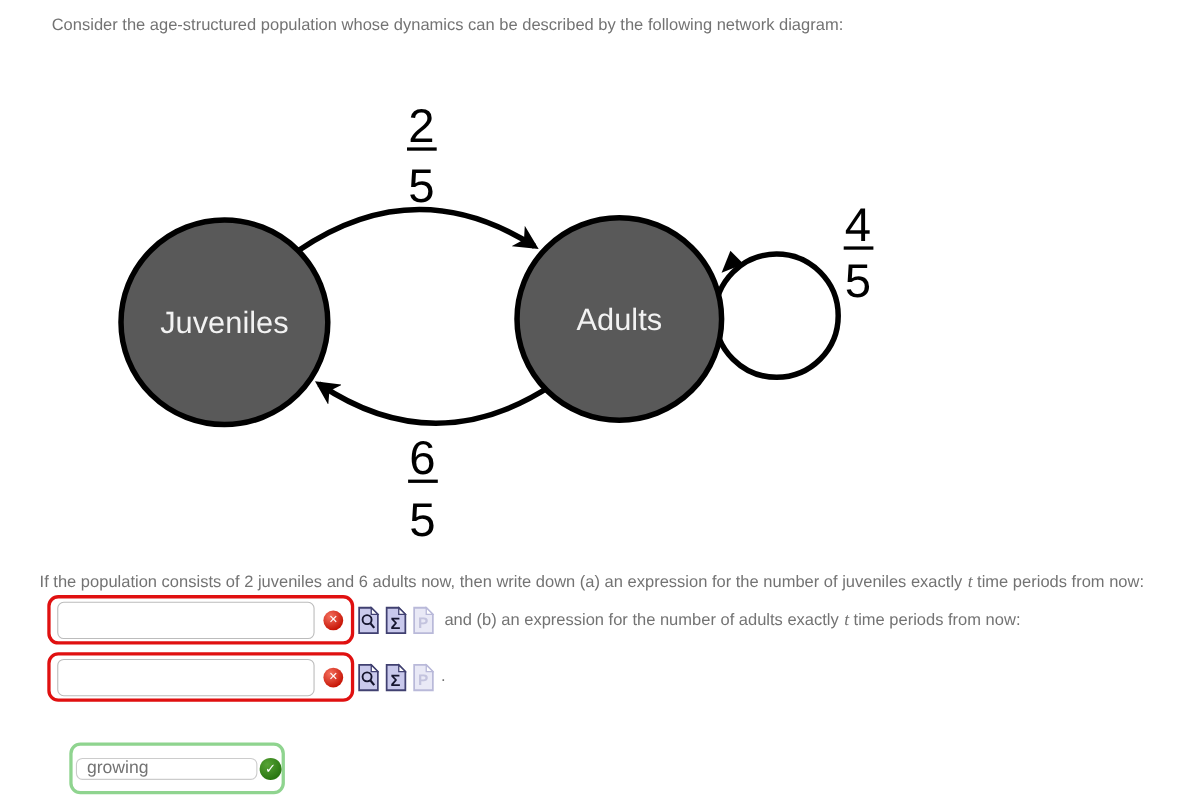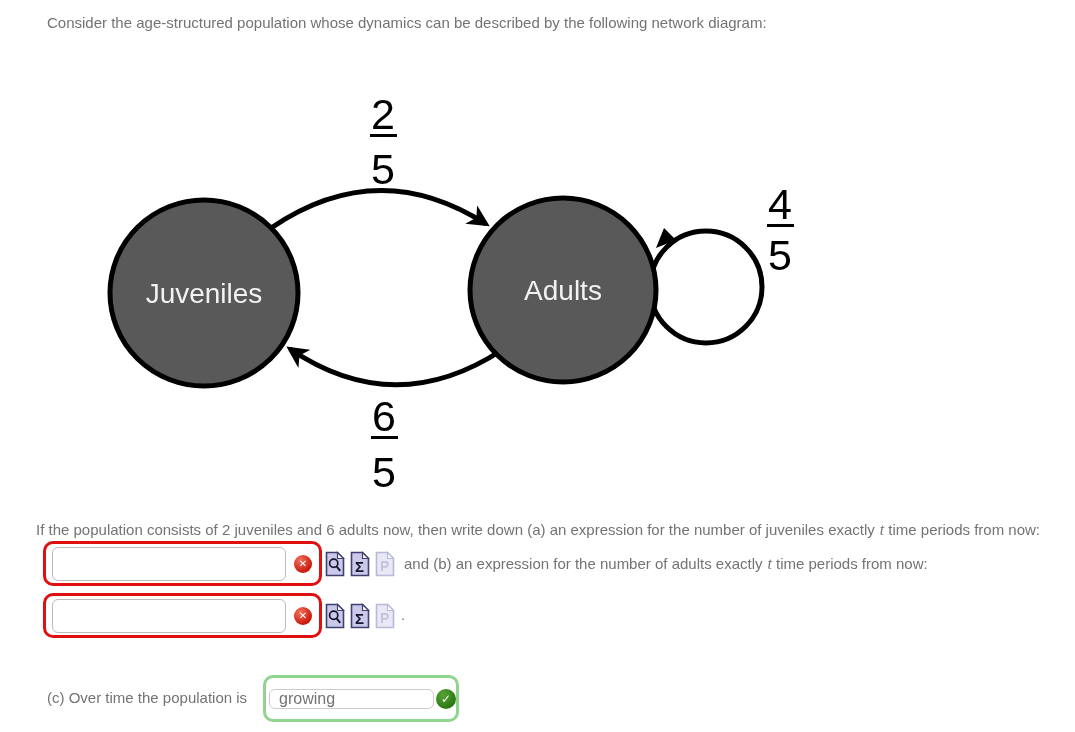--- a/index.html
+++ b/index.html
@@ -219,18 +219,17 @@
     <svg class="page-icon" width="20" height="26" viewBox="0 0 20 26">
       <path d="M1.5,1.5 H12.5 L18.5,7.5 V24.5 H1.5 Z" fill="#e9e9f6" stroke="#b9b9d9" stroke-width="1.6"></path>
       <path d="M12.5,1.5 V7.5 H18.5 Z" fill="#ffffff" stroke="#b9b9d9" stroke-width="1.2"></path>
       <text x="9.6" y="20" text-anchor="middle" font-size="14" font-weight="bold" fill="#c3c3de">P</text>
     </svg>
   </div>
   <div class="period gray-text">.</div>
 </div>
 
 <div class="answer-row" style="left:47px; top:675px; height:47px;">
-  <span class="gray-text">(c) Over time the population is</span>
   <div class="success-wrap">
     <input class="success-input" type="text" value="growing" style="">
     <div class="status-check">✓</div>
   </div>
 </div>
 
 </body></html>

